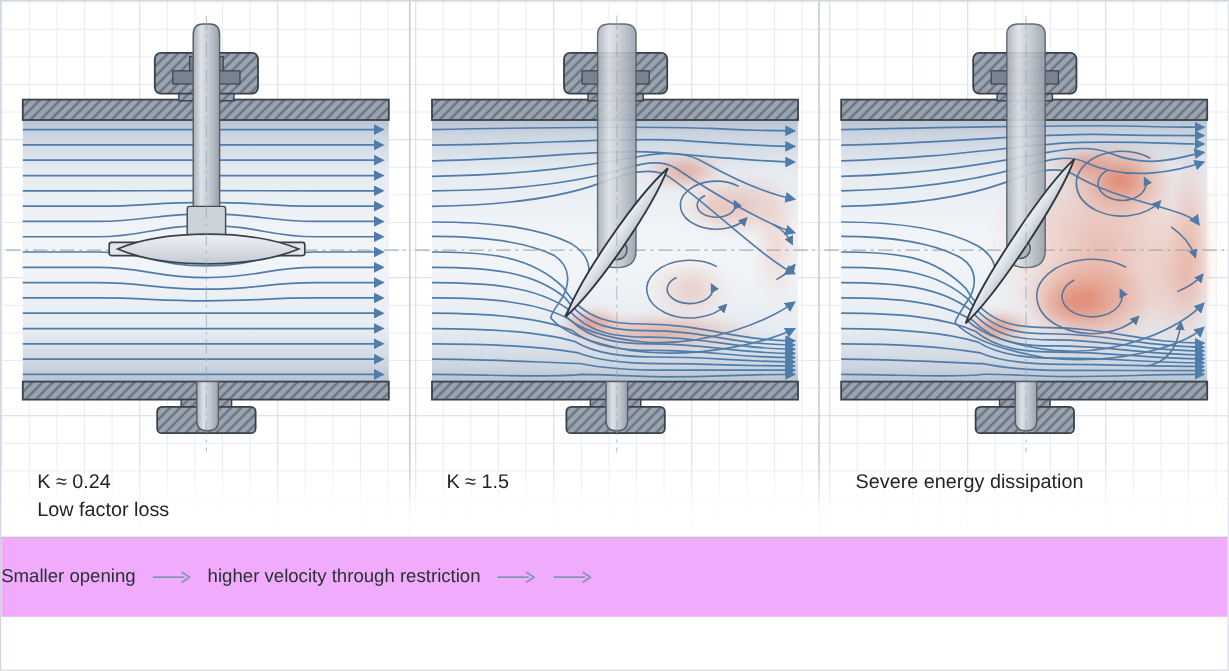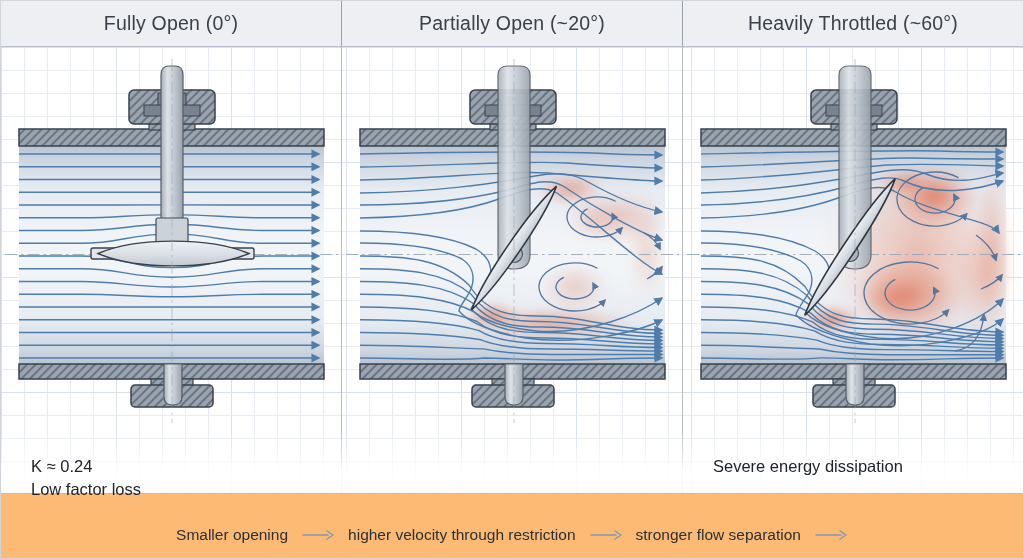--- a/index.html
+++ b/index.html
@@ -29,48 +29,37 @@
   }
   .panel{flex:1 1 0;position:relative;}
   .panel + .panel{border-left:1px solid #b6bcc5;}
   .panel svg{display:block;position:absolute;top:0;left:0;}
   .fade{
     position:absolute;left:0;right:0;bottom:0;height:62px;z-index:1;
     background:linear-gradient(rgba(255,255,255,0),rgba(255,255,255,.9) 65%);
     pointer-events:none;
   }
   .klabel{
-    position:absolute;left:30px;top:408px;z-index:2;
+    position:absolute;left:30px;top:390px;z-index:2;
     color:#20252b;font-size:16.5px;line-height:1.35;
   }
   .klabel .kv{margin-bottom:1px;}
   
   .cap{
-    height:82px;background:#fdba74;border-top:1px solid #b9bec5;
-    display:flex;align-items:center;justify-content:center;gap:13px;
+    height:67px;background:#f0abfc;border-top:1px solid #b9bec5;
+    display:flex;align-items:center;justify-content:flex-start;gap:13px;
     font-size:15.5px;color:#2b3036;
   }
   .cap .arrow{flex:0 0 auto;display:block;}
 </style>
 </head>
 <body>
 
 <div class="app">
 
-  <div class="hdr">
-    <div class="hcell">
-      <span>Fully Open (0°)</span>
-    </div>
-    <div class="hcell">
-      <span>Partially Open (~20°)</span>
-    </div>
-    <div class="hcell">
-      <span>Heavily Throttled (~60°)</span>
-    </div>
-  </div>
 
   <div class="main">
     <div class="panel">
       <svg class="valve" width="341" height="380" viewBox="0 0 341 380">
   <defs>
     <pattern id="h_0" patternUnits="userSpaceOnUse" width="6" height="6" patternTransform="rotate(-45)">
       <rect width="6" height="6" fill="#9aa4b1"></rect>
       <path d="M0,3 H6" stroke="#69747f" stroke-width="2"></path>
     </pattern>
     <linearGradient id="ig_0" x1="0" y1="0" x2="0" y2="1">
@@ -241,20 +230,21 @@
     <rect x="130" y="338" width="82" height="22" rx="4" fill="url(#h_1)" stroke="#39414c" stroke-width="1.5"></rect>
     <path d="M163,317 L163,350 Q163,358 172,358 Q181,358 181,350 L181,317 Z" fill="url(#sg_1)" stroke="#565e68" stroke-width="1.2"></path>
       <path d="M156,28 Q156,19 166,19 L178,19 Q188,19 188,28 L188,208 Q188,222 172,222 Q156,222 156,208 Z" fill="url(#sg_1)" stroke="#565e68" stroke-width="1.2" opacity=".9"></path>
       <circle cx="172" cy="207" r="8.5" fill="#aeb6c0" stroke="#4c545e" stroke-width="1.2"></circle>
       <g transform="translate(172,201) rotate(-55.5)">
         <path d="M-75,0 C-40,-8.5 40,-8.5 75,0 C40,8.5 -40,8.5 -75,0 Z" fill="url(#dg_1)" stroke="#2f3741" stroke-width="1.6"></path>
       </g>
           <path d="M172,12 V376" fill="none" stroke="#97a3b2" stroke-width="1" opacity=".6" stroke-dasharray="12 4 2.5 4"></path>
         </svg>
       <div class="klabel">
+        <div class="kv">K ≈ 1.5</div>
       </div>
     </div>
     <div class="panel">
       <svg class="valve" width="341" height="380" viewBox="0 0 341 380">
   <defs>
     <pattern id="h_2" patternUnits="userSpaceOnUse" width="6" height="6" patternTransform="rotate(-45)">
       <rect width="6" height="6" fill="#9aa4b1"></rect>
       <path d="M0,3 H6" stroke="#69747f" stroke-width="2"></path>
     </pattern>
     <linearGradient id="ig_2" x1="0" y1="0" x2="0" y2="1">
@@ -359,19 +349,18 @@
 
   <div class="cap">
     <span>Smaller opening</span>
     <svg class="arrow" width="34" height="12" viewBox="0 0 34 12">
       <path d="M2,6 H27 M26,2 L32,6 L26,10" fill="none" stroke="#8398b0" stroke-width="1.5" stroke-linecap="round" stroke-linejoin="round"></path>
     </svg>
     <span>higher velocity through restriction</span>
     <svg class="arrow" width="34" height="12" viewBox="0 0 34 12">
       <path d="M2,6 H27 M26,2 L32,6 L26,10" fill="none" stroke="#8398b0" stroke-width="1.5" stroke-linecap="round" stroke-linejoin="round"></path>
     </svg>
-    <span>stronger flow separation</span>
     <svg class="arrow" width="34" height="12" viewBox="0 0 34 12">
       <path d="M2,6 H27 M26,2 L32,6 L26,10" fill="none" stroke="#8398b0" stroke-width="1.5" stroke-linecap="round" stroke-linejoin="round"></path>
     </svg>
   </div>
 
 </div>
 
 </body></html>

